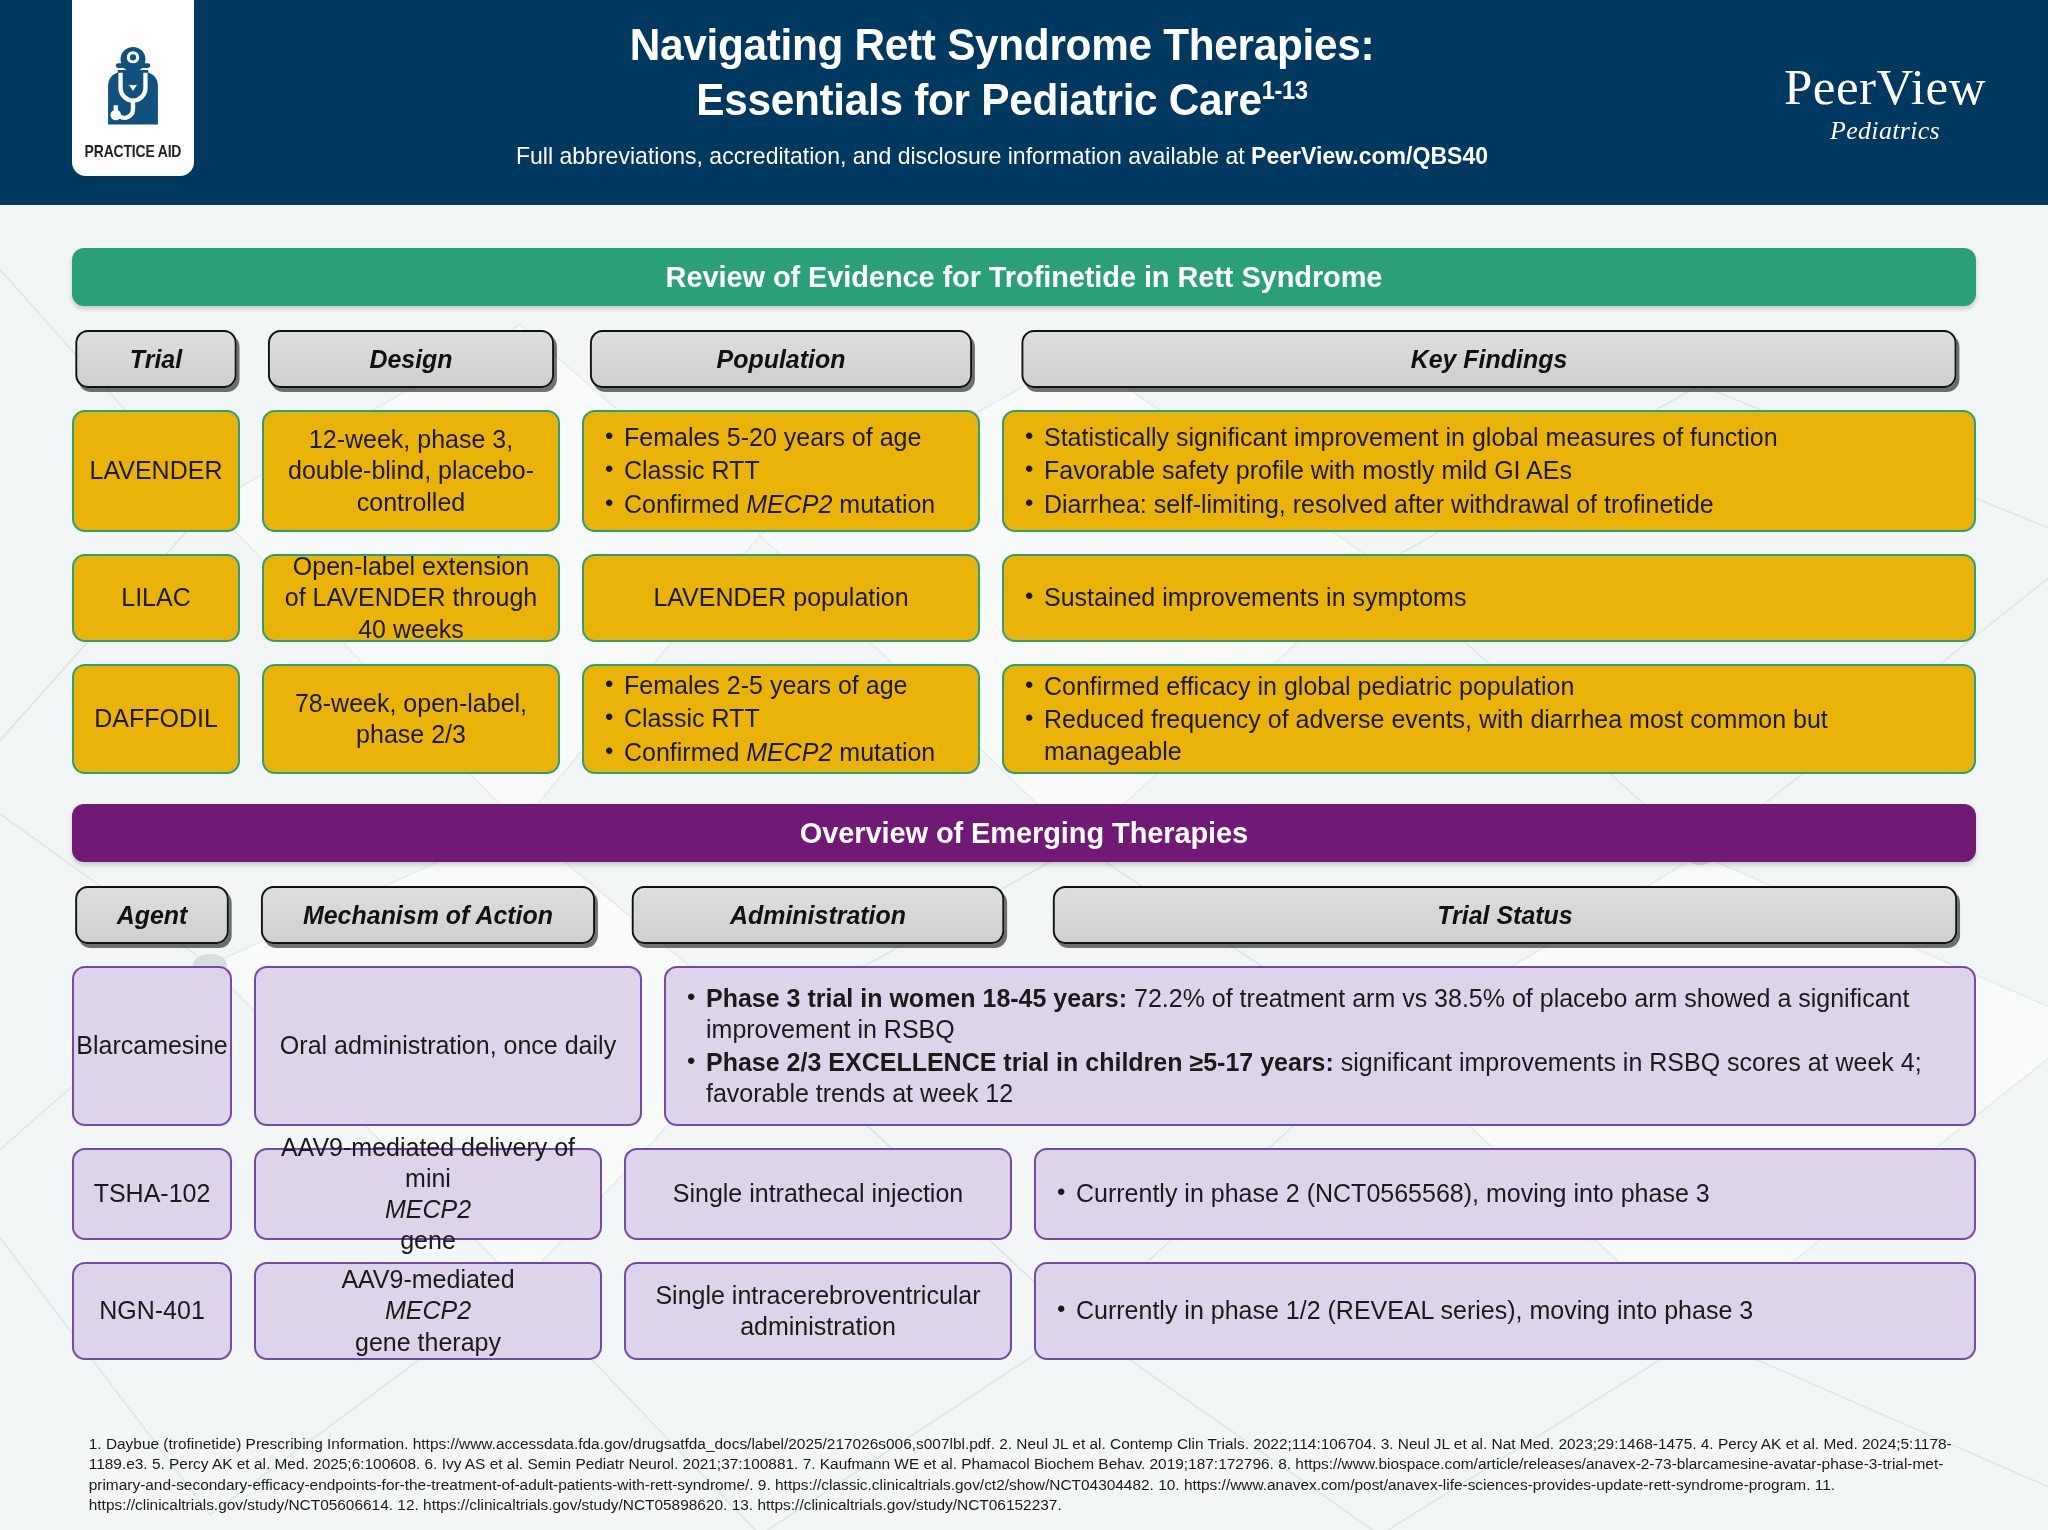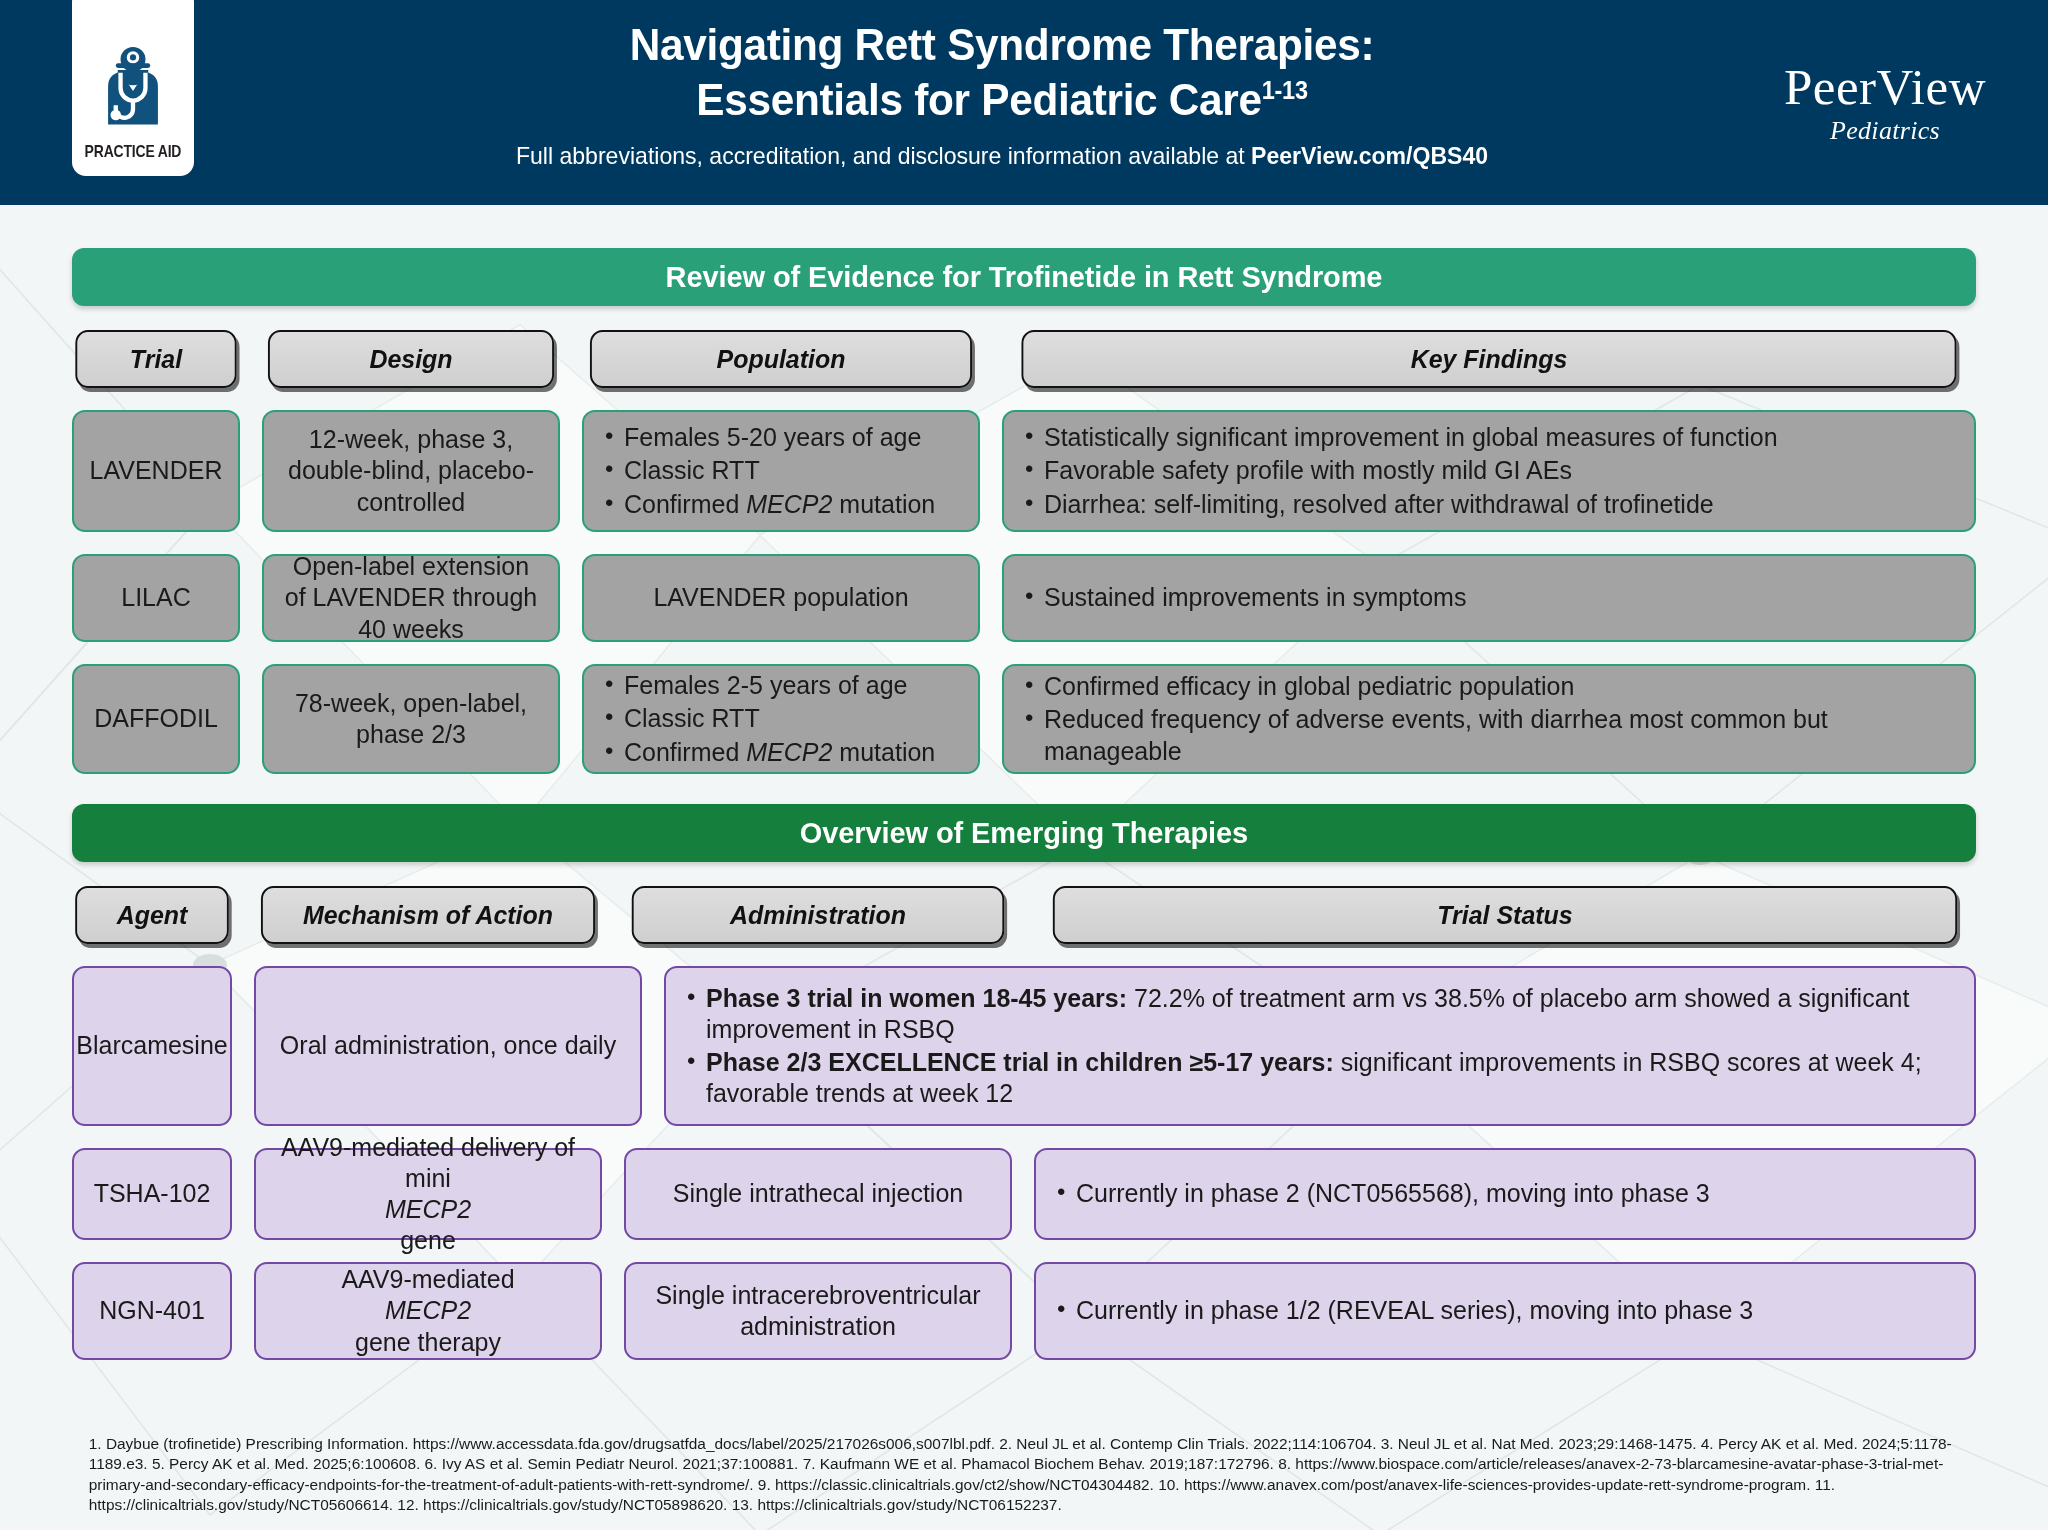--- a/index.html
+++ b/index.html
@@ -104,21 +104,21 @@
     display: flex;
     align-items: center;
     justify-content: center;
     color: #ffffff;
     font-size: 29px;
     font-weight: 700;
     letter-spacing: -0.1px;
     box-shadow: 0 3px 5px rgba(0,0,0,.18);
   }
   .band.green  { background: #29a077; }
-  .band.purple { background: #15803d; margin-top: 30px; }
+  .band.purple { background: #701a75; margin-top: 30px; }
 
   .grid { display: flex; gap: 22px; margin-top: 22px; align-items: stretch; }
   .grid.hdr { margin-top: 24px; }
 
   .cell {
     border-radius: 13px;
     display: flex;
     flex-direction: column;
     justify-content: center;
     font-size: 25px;
@@ -132,21 +132,21 @@
     border-radius: 13px;
     height: 58px;
     display: flex; align-items: center; justify-content: center;
     font-size: 26px;
     font-style: italic;
     font-weight: 700;
     color: #111;
     box-shadow: 3px 4px 0 rgba(0,0,0,.55);
     transform: scaleX(0.96);
   }
-  .cell.green  { background: #a3a3a3; border: 2.5px solid #2aa077; }
+  .cell.green  { background: #eab308; border: 2.5px solid #2aa077; }
   .cell.purple { background: #ddd3ea; border: 2.5px solid #7449a5; }
   .cell.ctr { text-align: center; align-items: center; }
   .cell ul { list-style: none; }
   .cell li {
     position: relative;
     padding-left: 22px;
     margin: 2px 0;
   }
   .cell li::before {
     content: "•";

